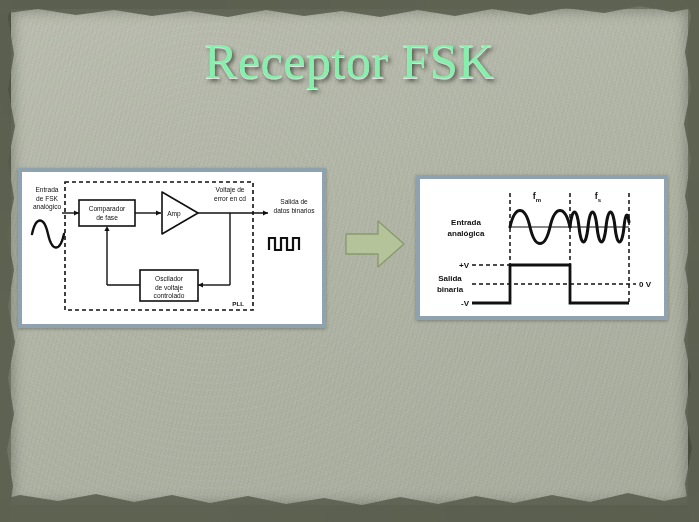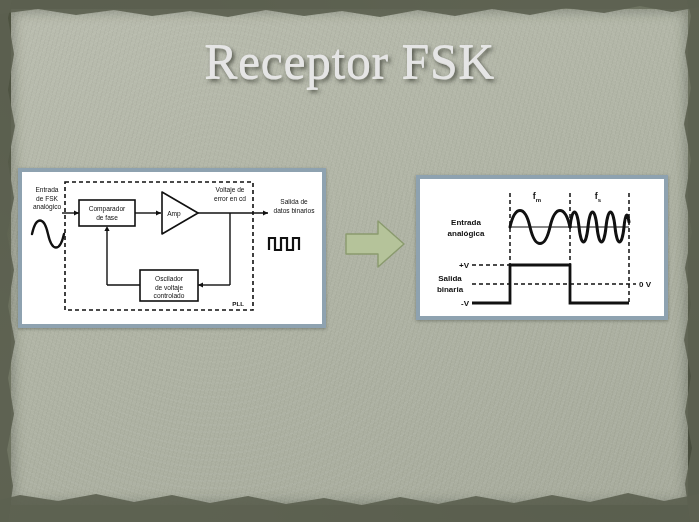--- a/index.html
+++ b/index.html
@@ -134,21 +134,21 @@
     <svg viewBox="0 0 26 522" preserveAspectRatio="none">
       <path d="M0,0 V522 H8 L13,486 L7,450 L14,414 L8,378 L15,342 L8,306 L14,270 L7,234 L14,198 L8,162 L15,126 L8,90 L14,54 L8,18 L12,0 Z" fill="#5c6150" opacity="0.92"></path>
     </svg>
   </div>
   <div class="tear" style="right:0;top:0;width:26px;height:522px;">
     <svg viewBox="0 0 26 522" preserveAspectRatio="none">
       <path d="M26,0 V522 H17 L12,484 L19,448 L12,412 L18,376 L11,340 L18,304 L12,268 L19,232 L12,196 L18,160 L11,124 L18,88 L12,52 L18,16 L14,0 Z" fill="#5c6150" opacity="0.92"></path>
     </svg>
   </div>
 
-  <div class="title" style="color: #e5e5e5;">Receptor FSK</div>
+  <div class="title" style="color: #86efac;">Receptor FSK</div>
 
   <div class="pic pic-left" style="border-color: rgb(142, 162, 176);">
     <div class="pic-inner">
       <svg viewBox="0 0 300 152" preserveAspectRatio="none" font-family="Liberation Sans, sans-serif" fill="#111" stroke="#111">
 
         <rect x="43" y="10" width="188" height="128" fill="none" stroke="#111" stroke-width="1.6" stroke-dasharray="4 3"></rect>
 
         <path d="M10,62 C14,44 22,44 26,62 C30,80 38,80 42,62" fill="none" stroke="#111" stroke-width="2.4" stroke-linecap="round"></path>
 
         <line x1="40" y1="41" x2="57" y2="41" stroke="#111" stroke-width="1.4"></line>

